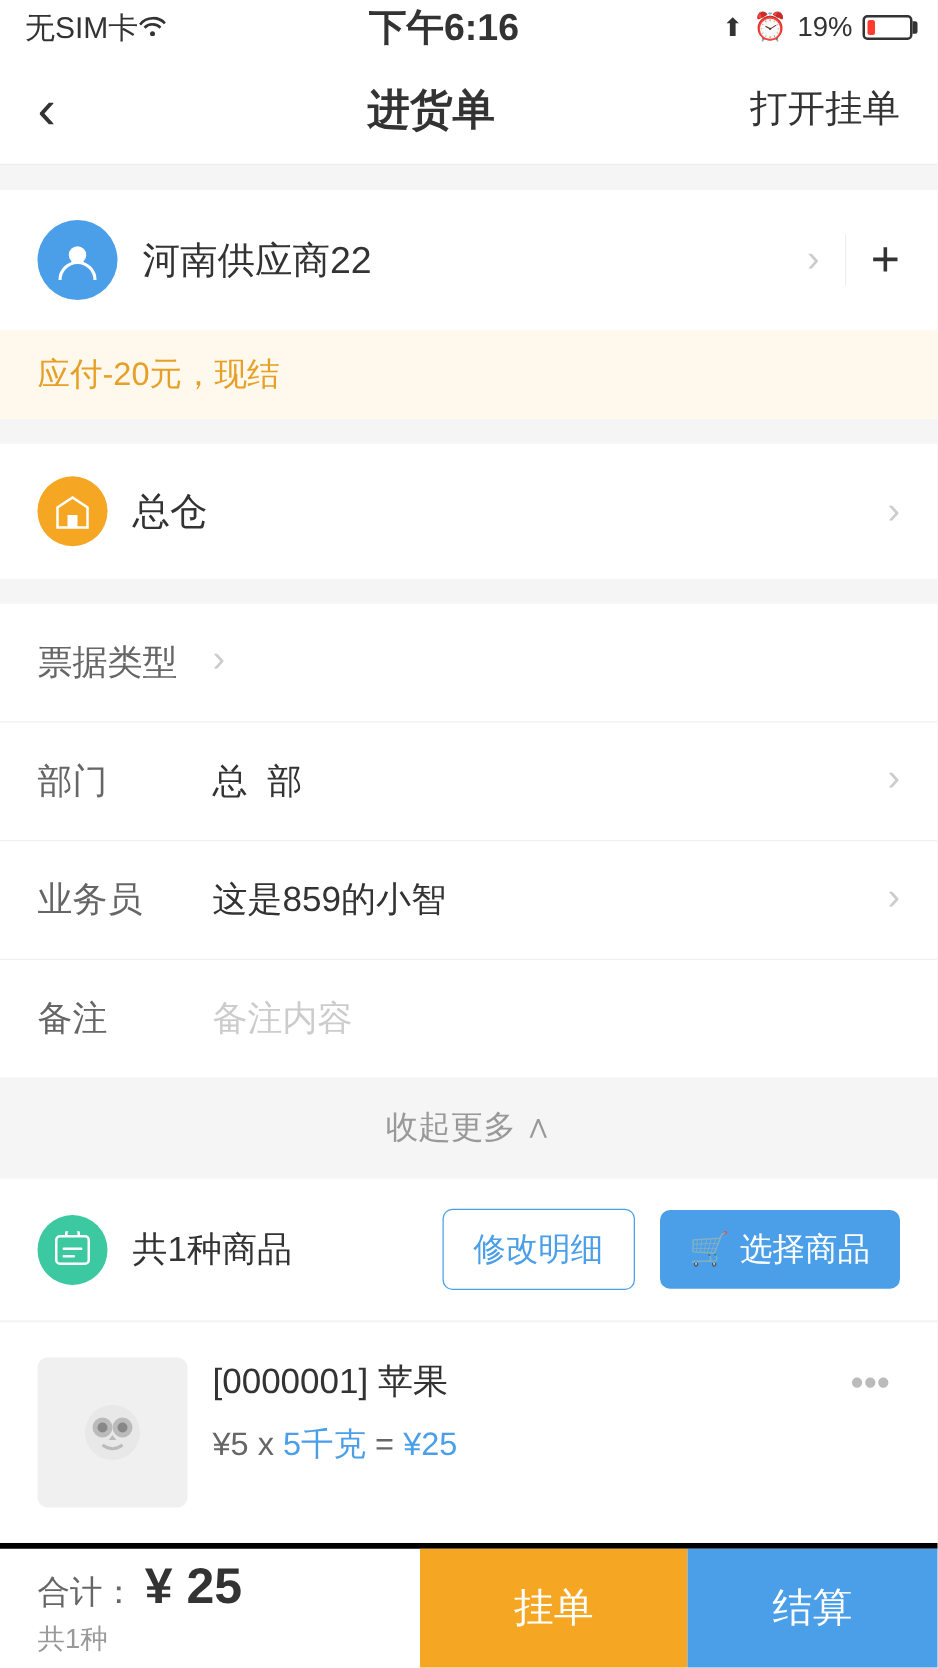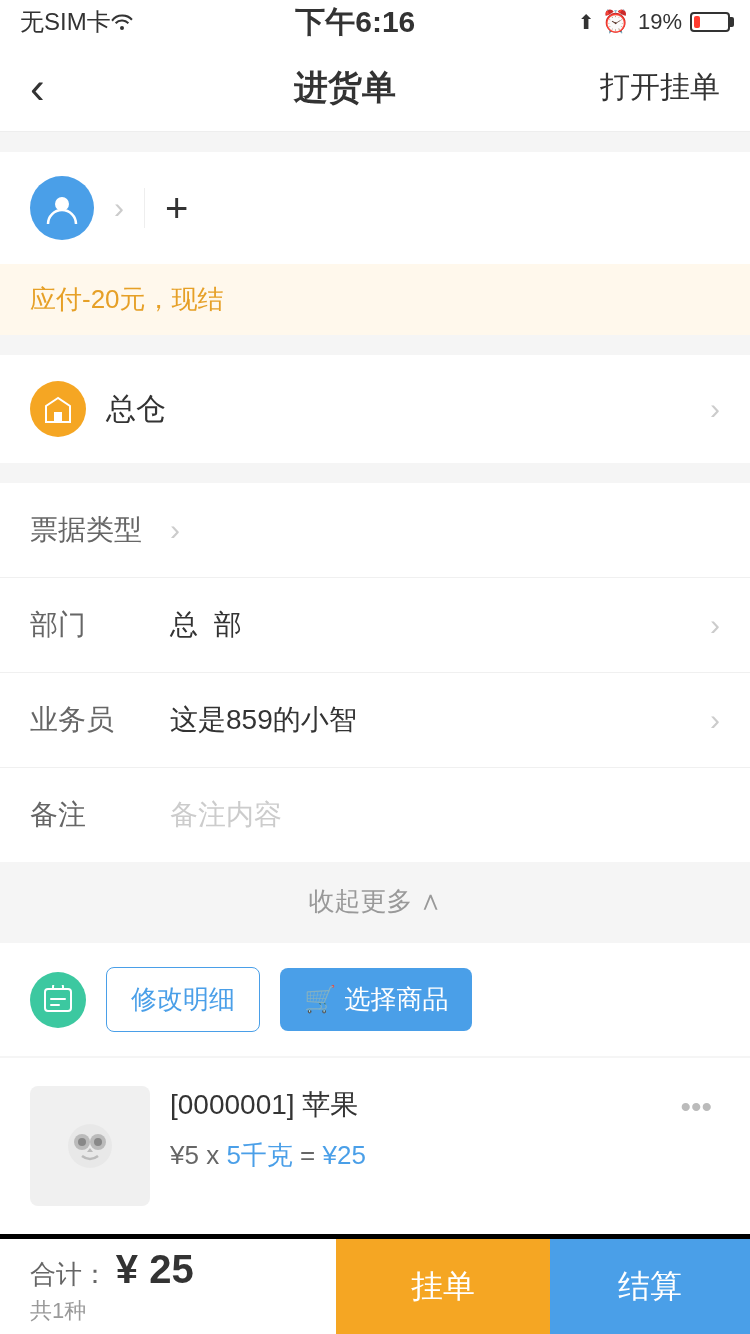--- a/index.html
+++ b/index.html
@@ -118,21 +118,20 @@
       flex: 1; font-size: 30px; color: #333;
     }
 
     
     .form-section {
       background: #fff;
       margin-top: 20px;
     }
     .form-row {
       display: flex;
-      align-items: center;
       padding: 28px 30px;
       border-bottom: 1px solid #f0f0f0;
       cursor: pointer;
     }
     .form-row:last-child {
       border-bottom: none;
     }
     .form-label {
       font-size: 28px; color: #666; width: 140px; flex-shrink: 0;
     }
@@ -304,20 +303,21 @@
 <div class="divider"></div>
 
 <div style="background:#fff;">
   <div class="supplier-row">
     <div class="supplier-avatar">
       <svg width="36" height="36" viewBox="0 0 36 36" fill="none">
         <circle cx="18" cy="14" r="7" fill="white"></circle>
         <path d="M4 34c0-7.7 6.3-14 14-14s14 6.3 14 14" stroke="white" stroke-width="2.5" fill="none"></path>
       </svg>
     </div>
+    <span class="supplier-name">河南供应商22</span>
     <div class="supplier-right">
       <span class="chevron">›</span>
       <div class="supplier-vertical-divider"></div>
       <span class="plus-btn">+</span>
     </div>
   </div>
 
   <div class="notice-bar">
     <span>应付-20元，现结</span>
   </div>
@@ -364,20 +364,21 @@
 </div>
 
 <div class="product-header" style="margin-top:2px;">
   <div class="product-icon">
     <svg width="30" height="30" viewBox="0 0 30 30" fill="none">
       <rect x="2" y="4" width="26" height="22" rx="3" stroke="white" stroke-width="2" fill="none"></rect>
       <path d="M10 4v-2a5 5 0 0110 0v2" stroke="white" stroke-width="2"></path>
       <path d="M8 14h14M8 20h8" stroke="white" stroke-width="2" stroke-linecap="round"></path>
     </svg>
   </div>
+  <span class="product-count">共1种商品</span>
   <button class="btn-outline">修改明细</button>
   <button class="btn-blue">
     <span>🛒</span>
     <span>选择商品</span>
   </button>
 </div>
 
 <div class="product-item">
   <div class="product-thumb">
     <svg width="60" height="60" viewBox="0 0 60 60" fill="none">

